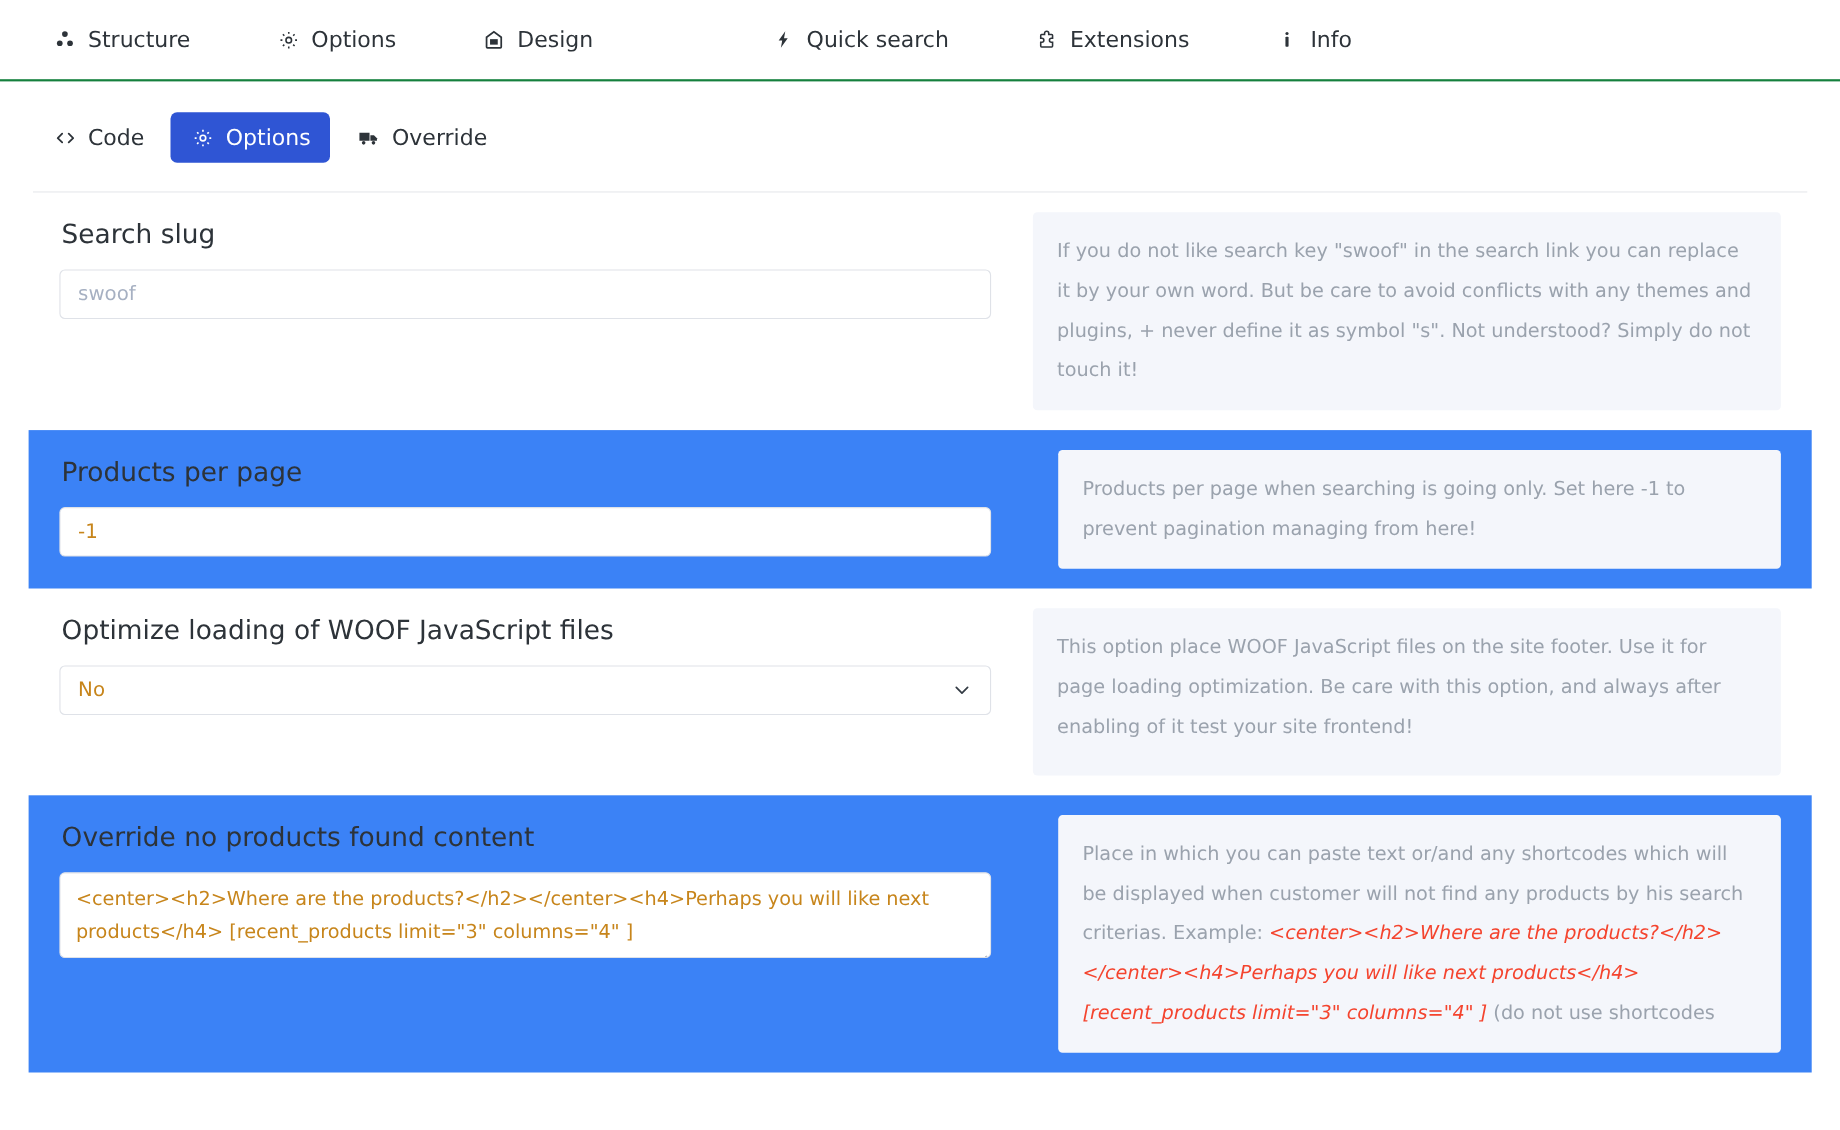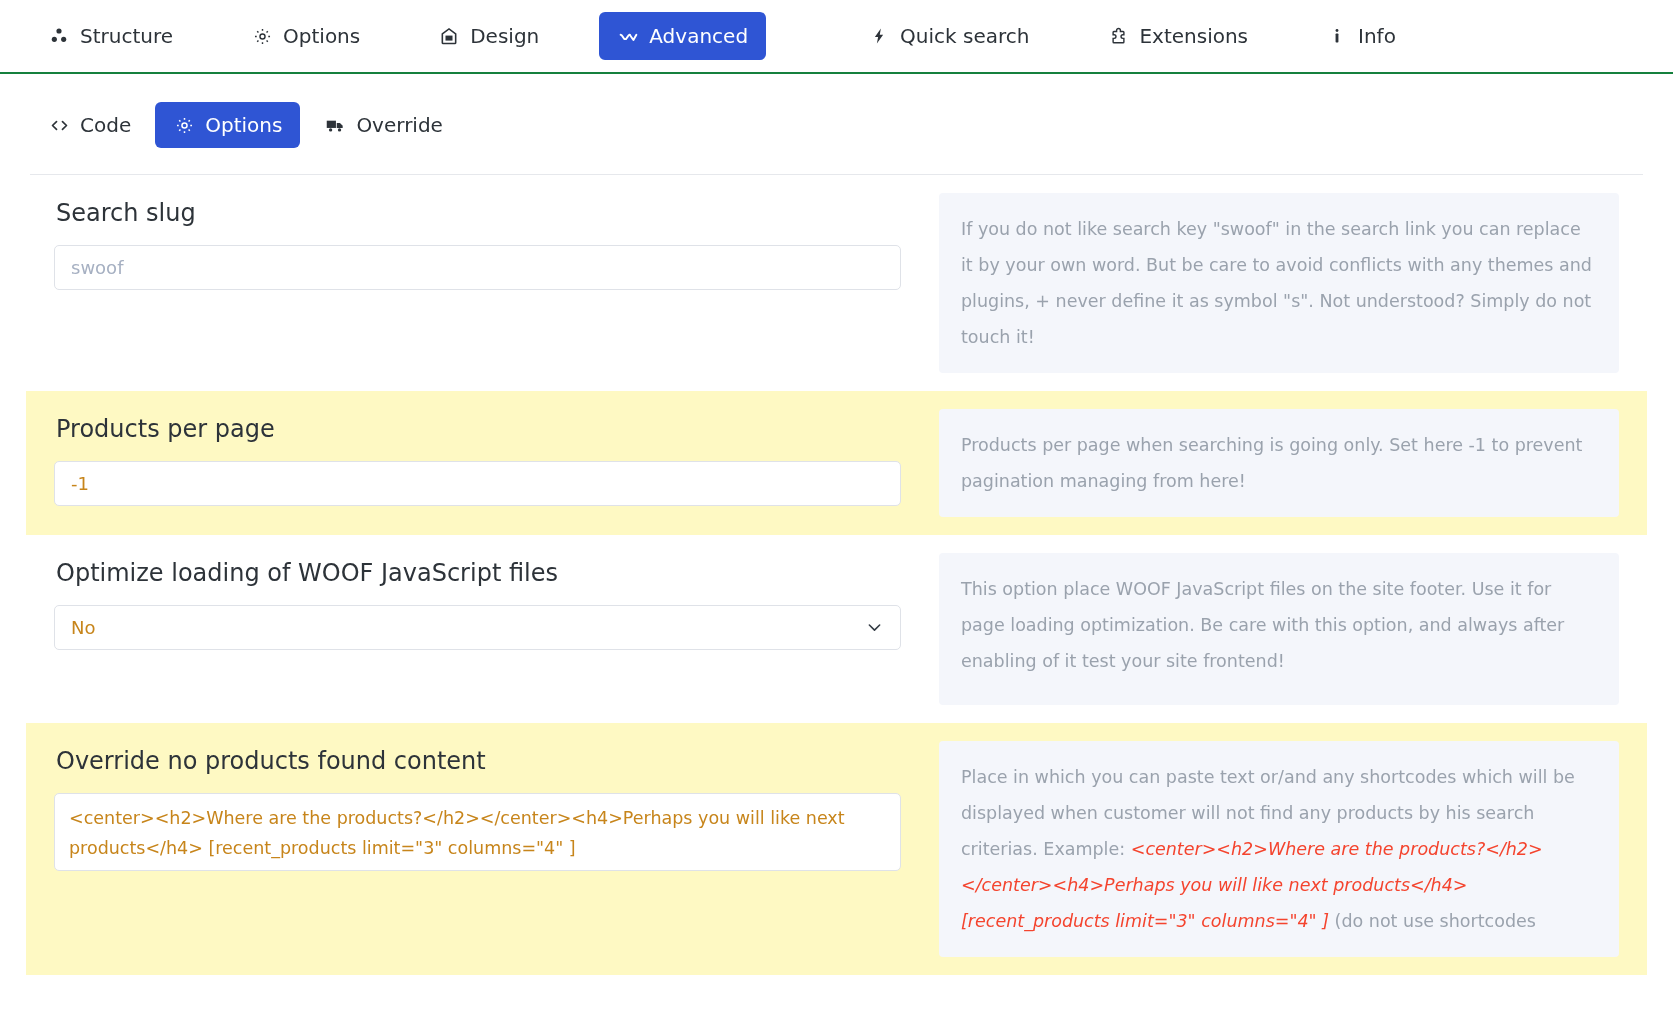--- a/index.html
+++ b/index.html
@@ -56,21 +56,21 @@
   .subtab.active { background: #2f55d4; color: #ffffff; }
   .subtab .ico { display: flex; align-items: center; justify-content: center; width: 22px; height: 22px; }
 
   
   .form { padding: 0 26px; }
   .row {
     display: flex;
     align-items: flex-start;
     padding: 18px 28px 18px 28px;
   }
-  .row.shaded { background: #fef9c3; }
+  .row.shaded { background: #3b82f6; gap: 23px; }
   .row .left { width: 875px; flex: 0 0 875px; padding-right: 18px; }
   .row .right { flex: 1 1 auto; padding-left: 10px; }
   .field-label {
     font-size: 24px;
     color: #2d3339;
     margin: 6px 0 18px 2px;
     font-weight: 400;
   }
   .input-box {
     width: 847px;
@@ -167,29 +167,20 @@
       <svg width="20" height="20" viewBox="0 0 24 24" fill="none" stroke="currentColor" stroke-width="1.9">
         <path d="M4 9.5 12 3.5l8 6V20a1 1 0 0 1-1 1H5a1 1 0 0 1-1-1z"></path>
         <rect x="7.8" y="11.5" width="8.4" height="6" fill="currentColor" stroke="none"></rect>
       </svg>
     </span>
     <span>Design</span>
   </div>
 
   <div class="nav-gap-sm"></div>
 
-  <div class="nav-item active">
-    <span class="ico">
-      <svg width="21" height="21" viewBox="0 0 24 24" fill="none" stroke="currentColor" stroke-width="2.2" stroke-linecap="round" stroke-linejoin="round">
-        <path d="M3 10c2.6 0 2.6 5 5.2 5S10.8 10 13.4 10"></path>
-        <path d="M13.4 10l4.2 6 3.4-6"></path>
-      </svg>
-    </span>
-    <span>Advanced</span>
-  </div>
 
   <div class="nav-gap-sm"></div>
 
 
   <div class="nav-gap-sm"></div>
 
   <div class="nav-item">
     <span class="ico">
       <svg width="18" height="18" viewBox="0 0 24 24" fill="currentColor">
         <path d="M14.5 2 6.5 13.2h4.3L9.2 22l8.3-11.6h-4.5z"></path>

